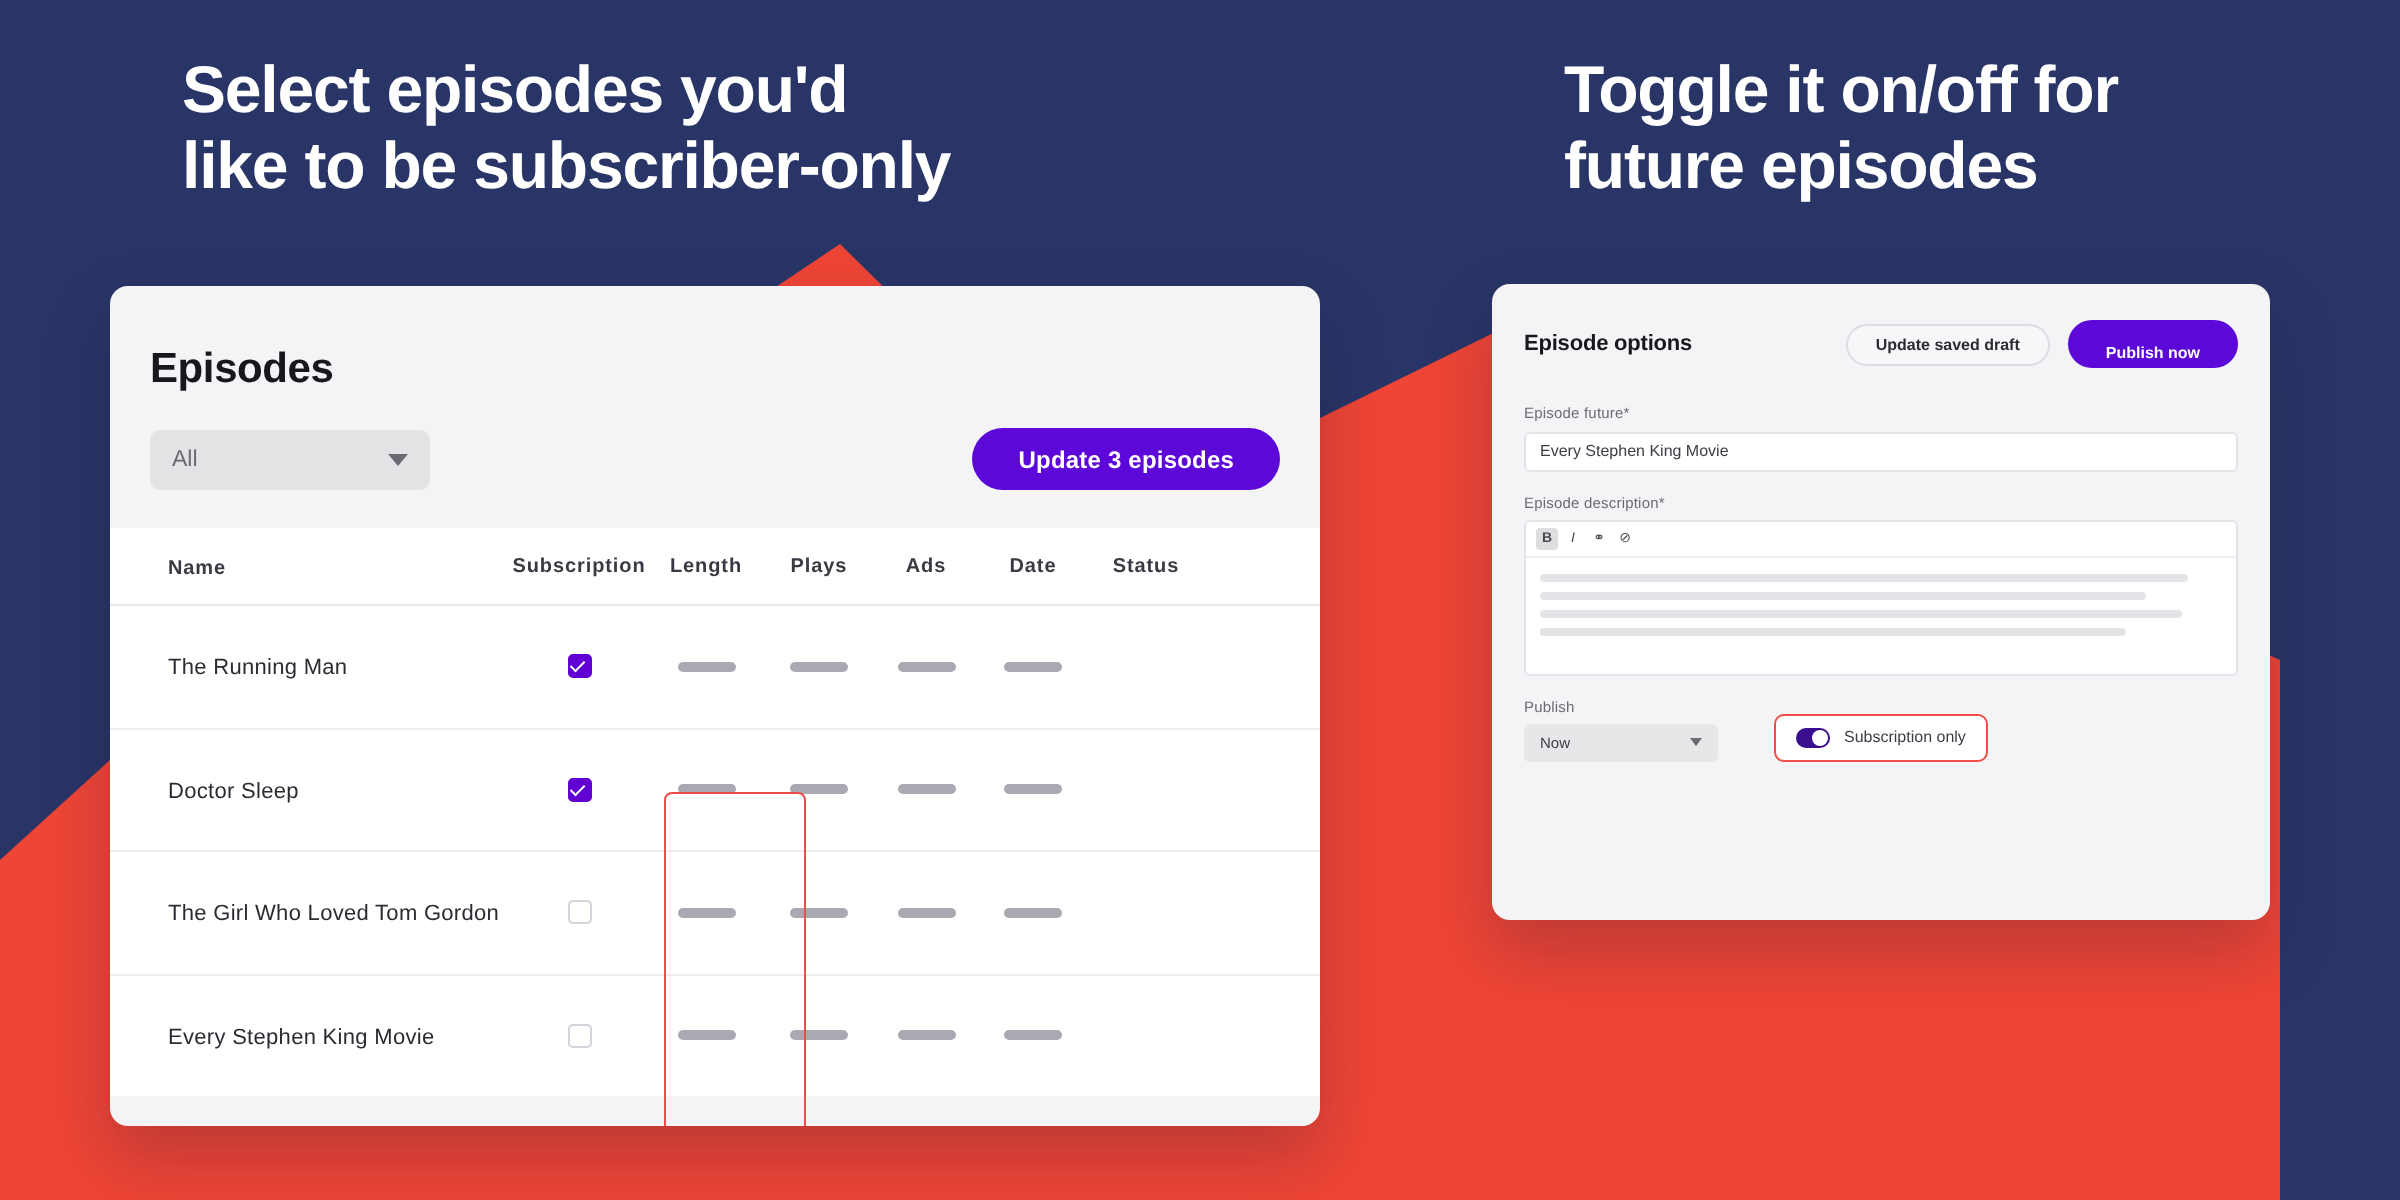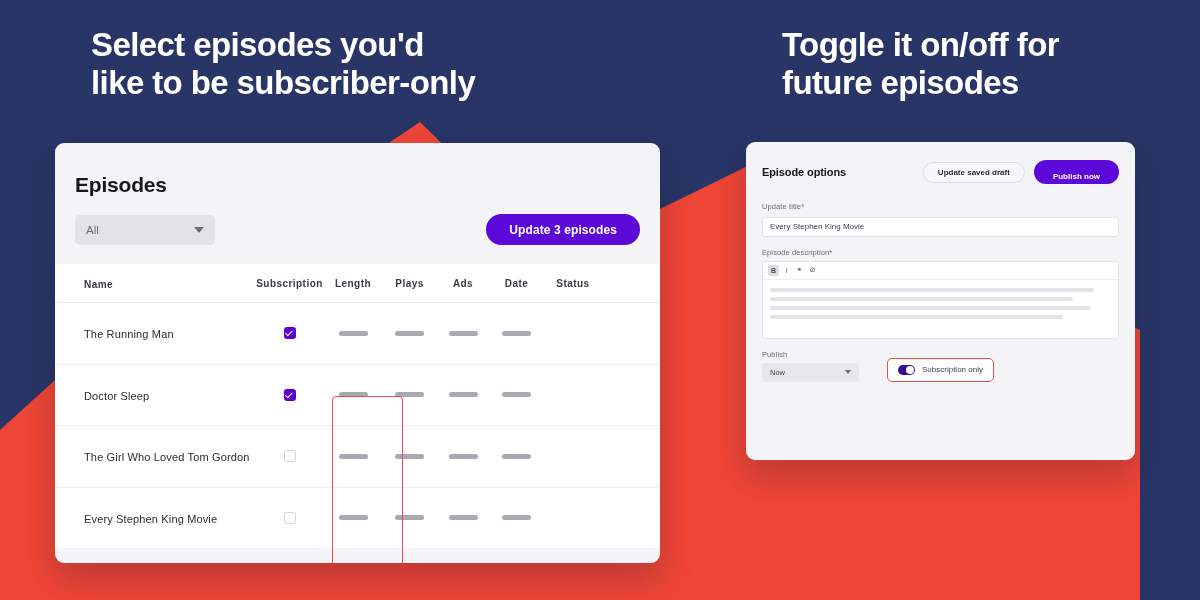--- a/index.html
+++ b/index.html
@@ -265,21 +265,21 @@
 
       <div class="op-topbar">
         <div class="op-title">Episode options</div>
         <div class="op-btns">
           <button class="btn-ghost">Update saved draft</button>
           <button class="btn-pub">Publish now</button>
         </div>
       </div>
 
       <div>
-        <div class="field-label">Update title*</div>
+        <div class="field-label">Episode future*</div>
         <input class="text-input" type="text" value="Every Stephen King Movie" style="">
       </div>
 
       <div class="gap"></div>
 
       <div>
         <div class="field-label">Episode description*</div>
         <div class="editor">
           <div class="editor-toolbar" id="editor-toolbar">
               <span class="tb-btn active">B</span>

